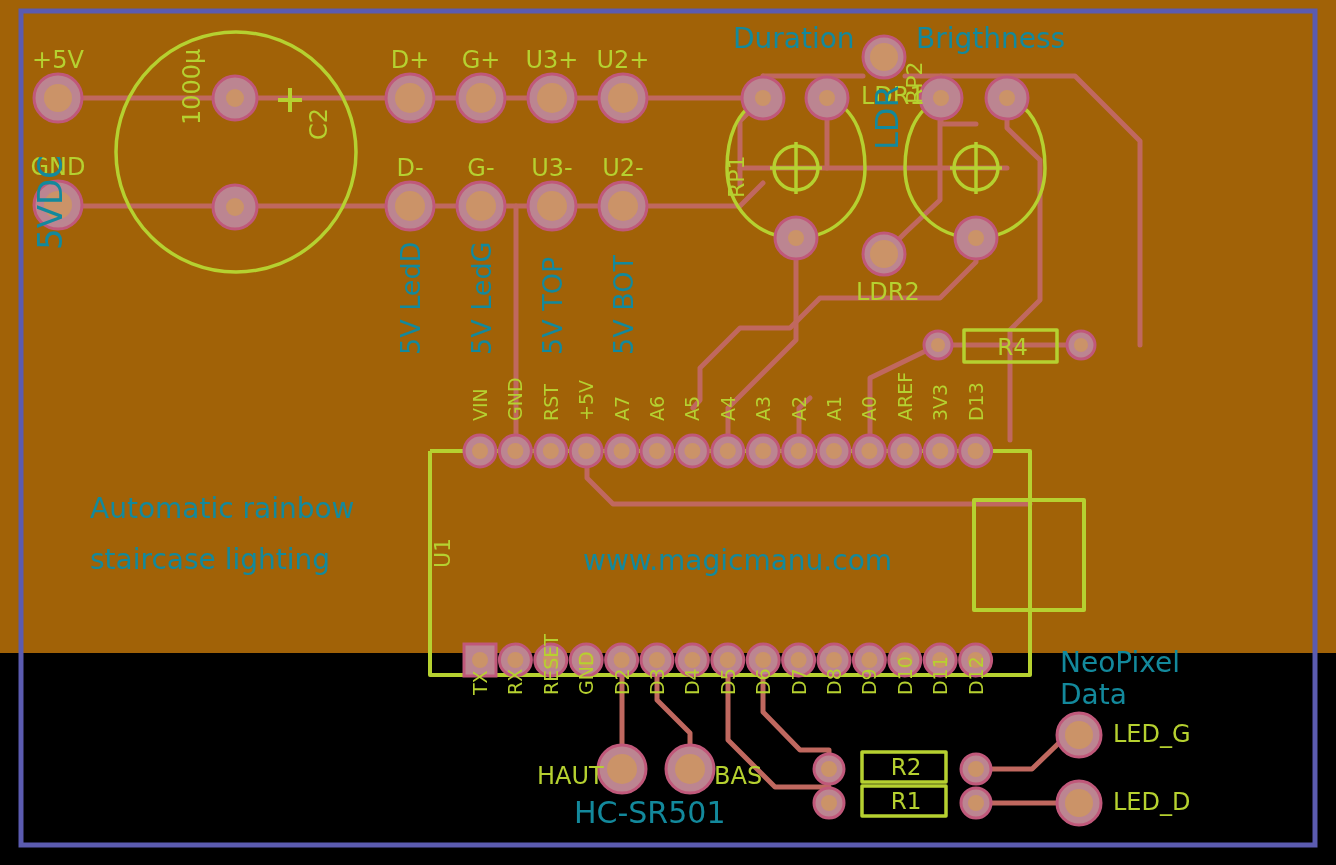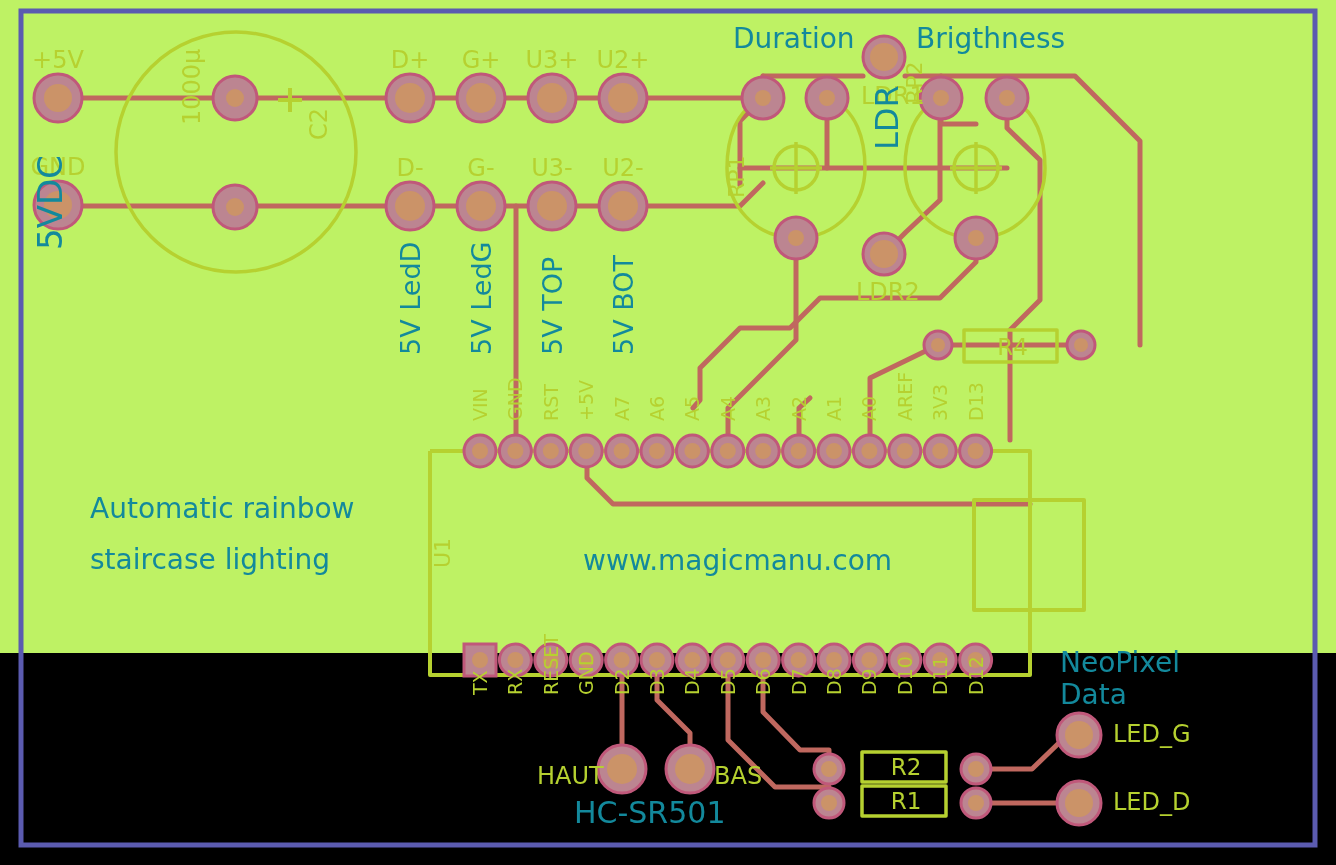--- a/index.html
+++ b/index.html
@@ -1,19 +1,19 @@
 <!DOCTYPE html>
 <html><head>
 <meta charset="utf-8">
 <title>PCB Layout</title>
 <style>
   html,body{margin:0;padding:0;background:#000;}
   body{width:1336px;height:865px;overflow:hidden;
        font-family:"DejaVu Sans","Liberation Sans",sans-serif;}
-  #stage{position:relative;width:1336px;height:653px;background:#bef264;}
+  #stage{position:relative;width:1336px;height:653px;background:#a16207;}
   svg#pcb{position:absolute;left:0;top:0;width:1336px;height:865px;display:block;}
   .silk{font-family:"DejaVu Sans","Liberation Sans",sans-serif;}
 </style>
 </head>
 <body>
 
 <div id="stage">
   <svg id="pcb" viewBox="0 0 1336 865">
     <defs>
       <g id="padDef"></g>

